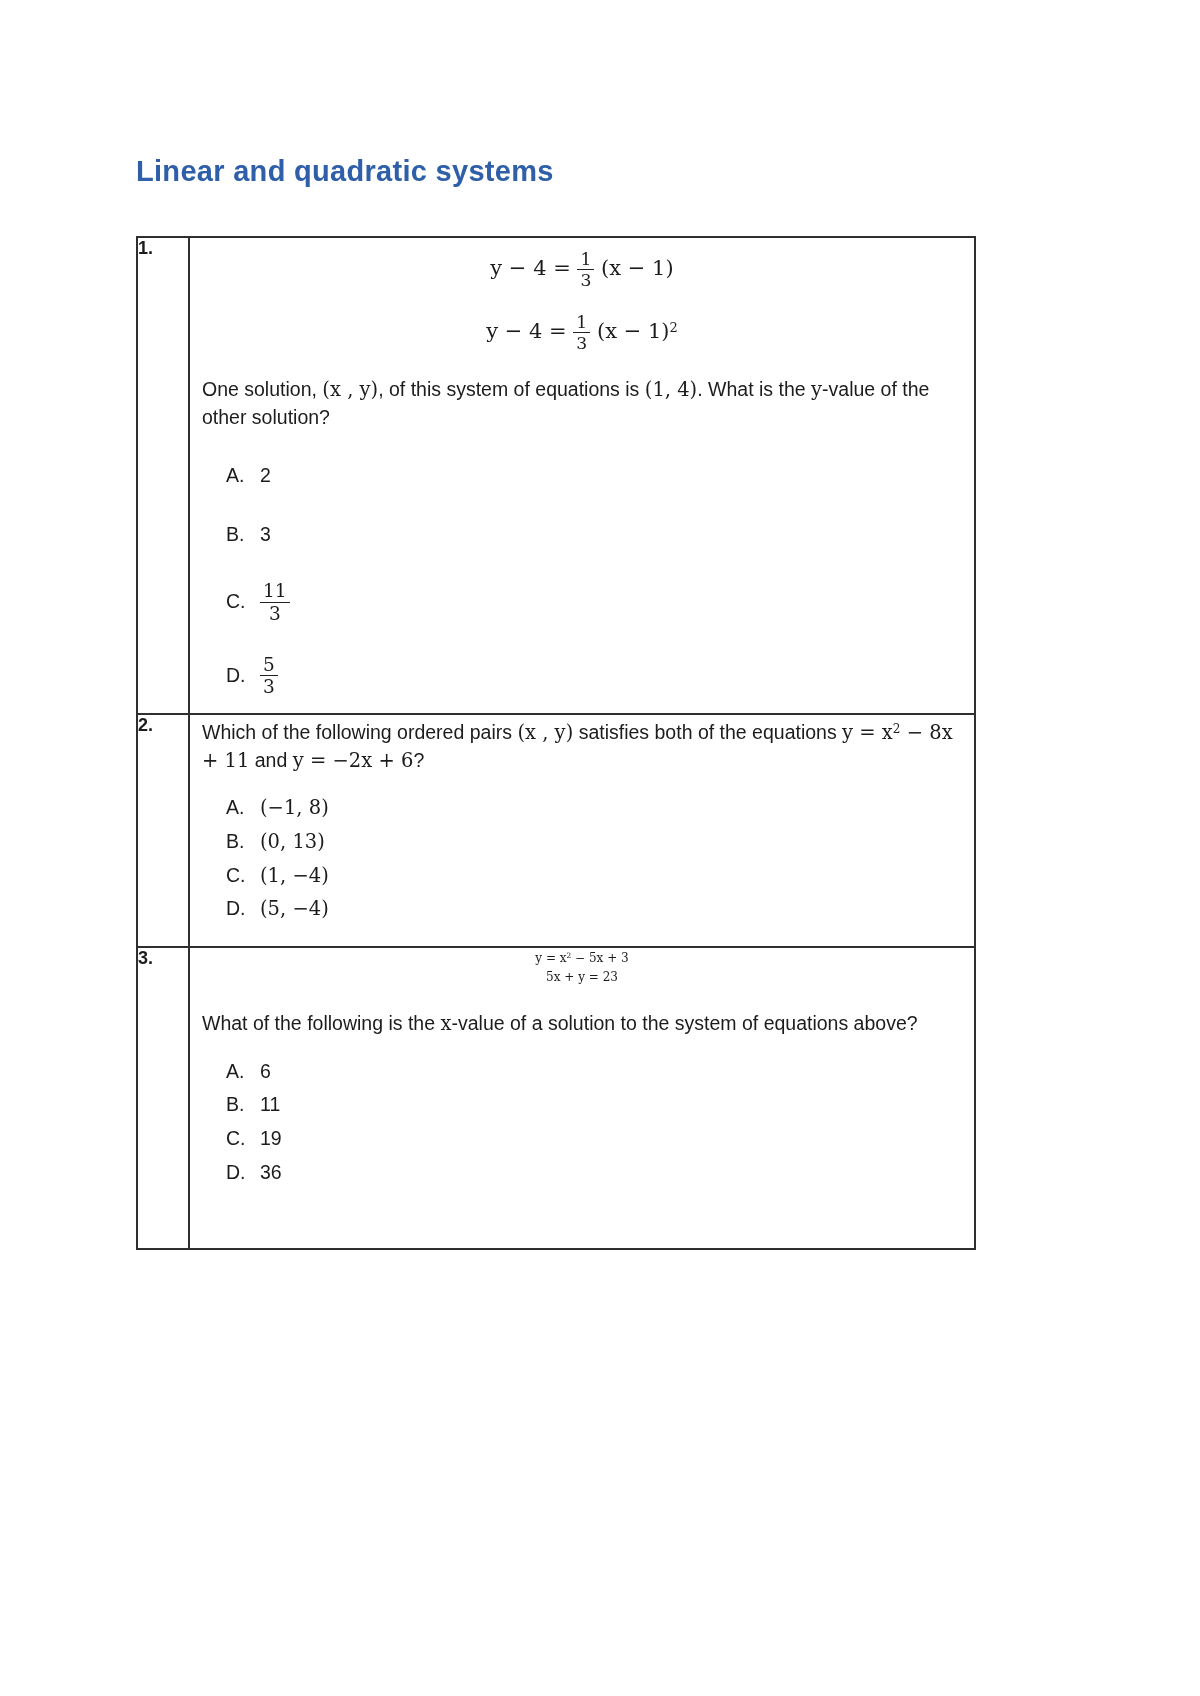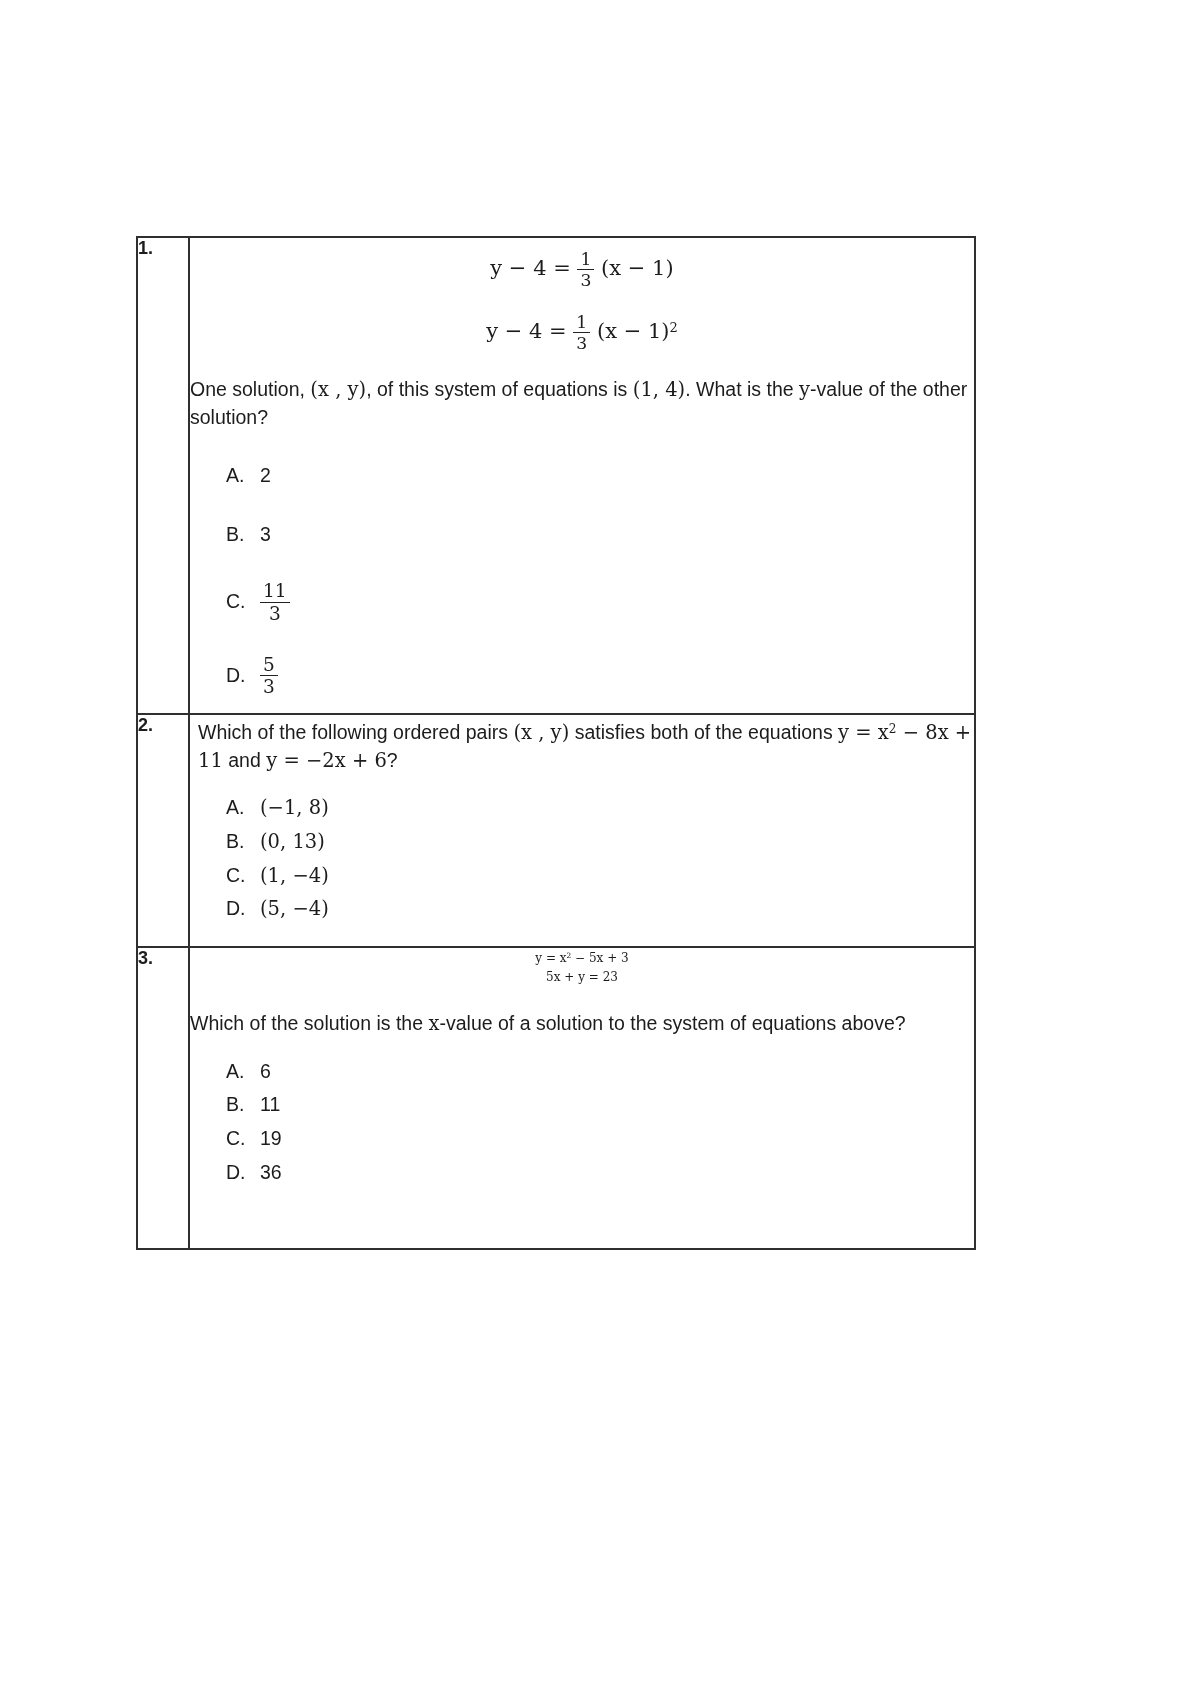--- a/index.html
+++ b/index.html
@@ -75,35 +75,36 @@
   }
   .frac .den { display: block; padding-top: 1px; }
   .frac.big { font-size: 0.95em; }
 
   .sup {
     font-size: 0.62em;
     position: relative;
     top: -0.5em;
   }
 
-  .prompt { margin: 24px 0 0 0; }
-  .prompt-tight { margin: 4px 0 0 8px; }
+  .prompt { margin: 24px 0 0 0; padding-left: 12px; }
+  .prompt-tight { margin: 4px 0 0 0; }
 
   .opts { margin: 30px 0 0 36px; }
   .opts-tight { margin: 20px 0 0 36px; }
   .opt { display: flex; align-items: center; margin-bottom: 6px; }
   .opts .opt-loose { margin-bottom: 32px; }
   .opt-label { width: 34px; flex: 0 0 auto; }
   .opt-value { }
 </style>
 </head>
 <body>
 
 <div class="page">
 
+  <h1 class="title">Linear and quadratic systems</h1>
 
   <table class="qtable">
 
     <tbody>
         <tr>
       <td class="qnum h1">1.</td>
       <td class="qbody h1">
 
         <div class="eqs">
           <div class="eq eq-lg">
@@ -184,21 +185,21 @@
 
         <div class="eqs">
           <div class="eq eq-md">
             <span class="math"><span>y = x</span><span class="sup">2</span><span> − 5x + 3</span></span>
           </div>
           <div class="eq eq-md">
             <span class="math">5x + y = 23</span>
           </div>
         </div>
 
-        <p class="prompt"><span>Which of the solution is the </span><span class="math">x</span><span>-value of a solution to the system of equations above?</span></p>
+        <p class="prompt"><span>What of the following is the </span><span class="math">x</span><span>-value of a solution to the system of equations above?</span></p>
 
         <div class="opts opts-tight">
           <div class="opt">
             <span class="opt-label">A.</span>
             <span class="opt-value">6</span>
           </div>
           <div class="opt">
             <span class="opt-label">B.</span>
             <span class="opt-value">11</span>
           </div>

